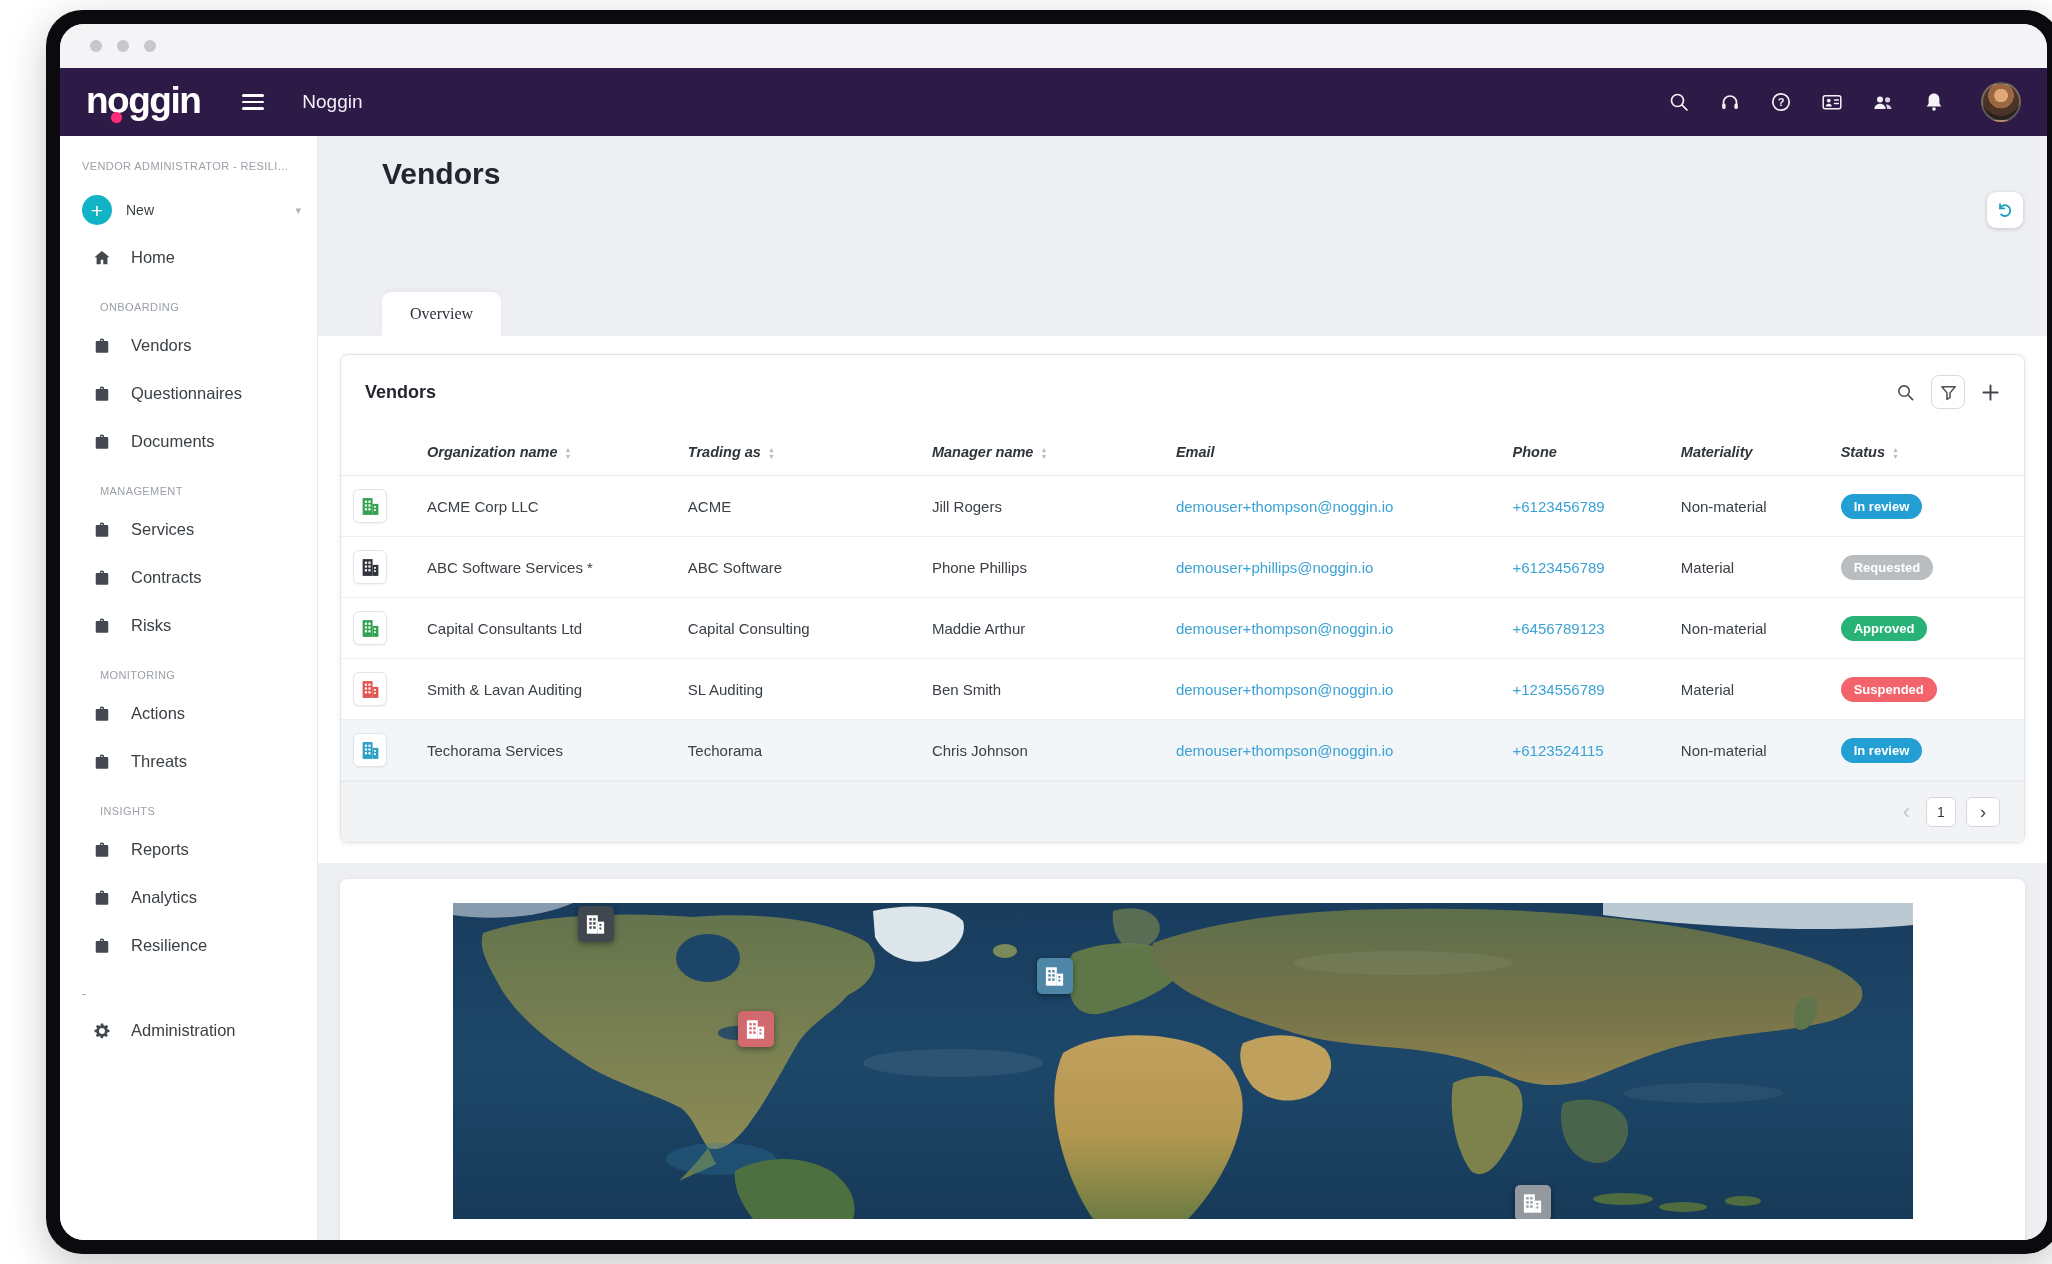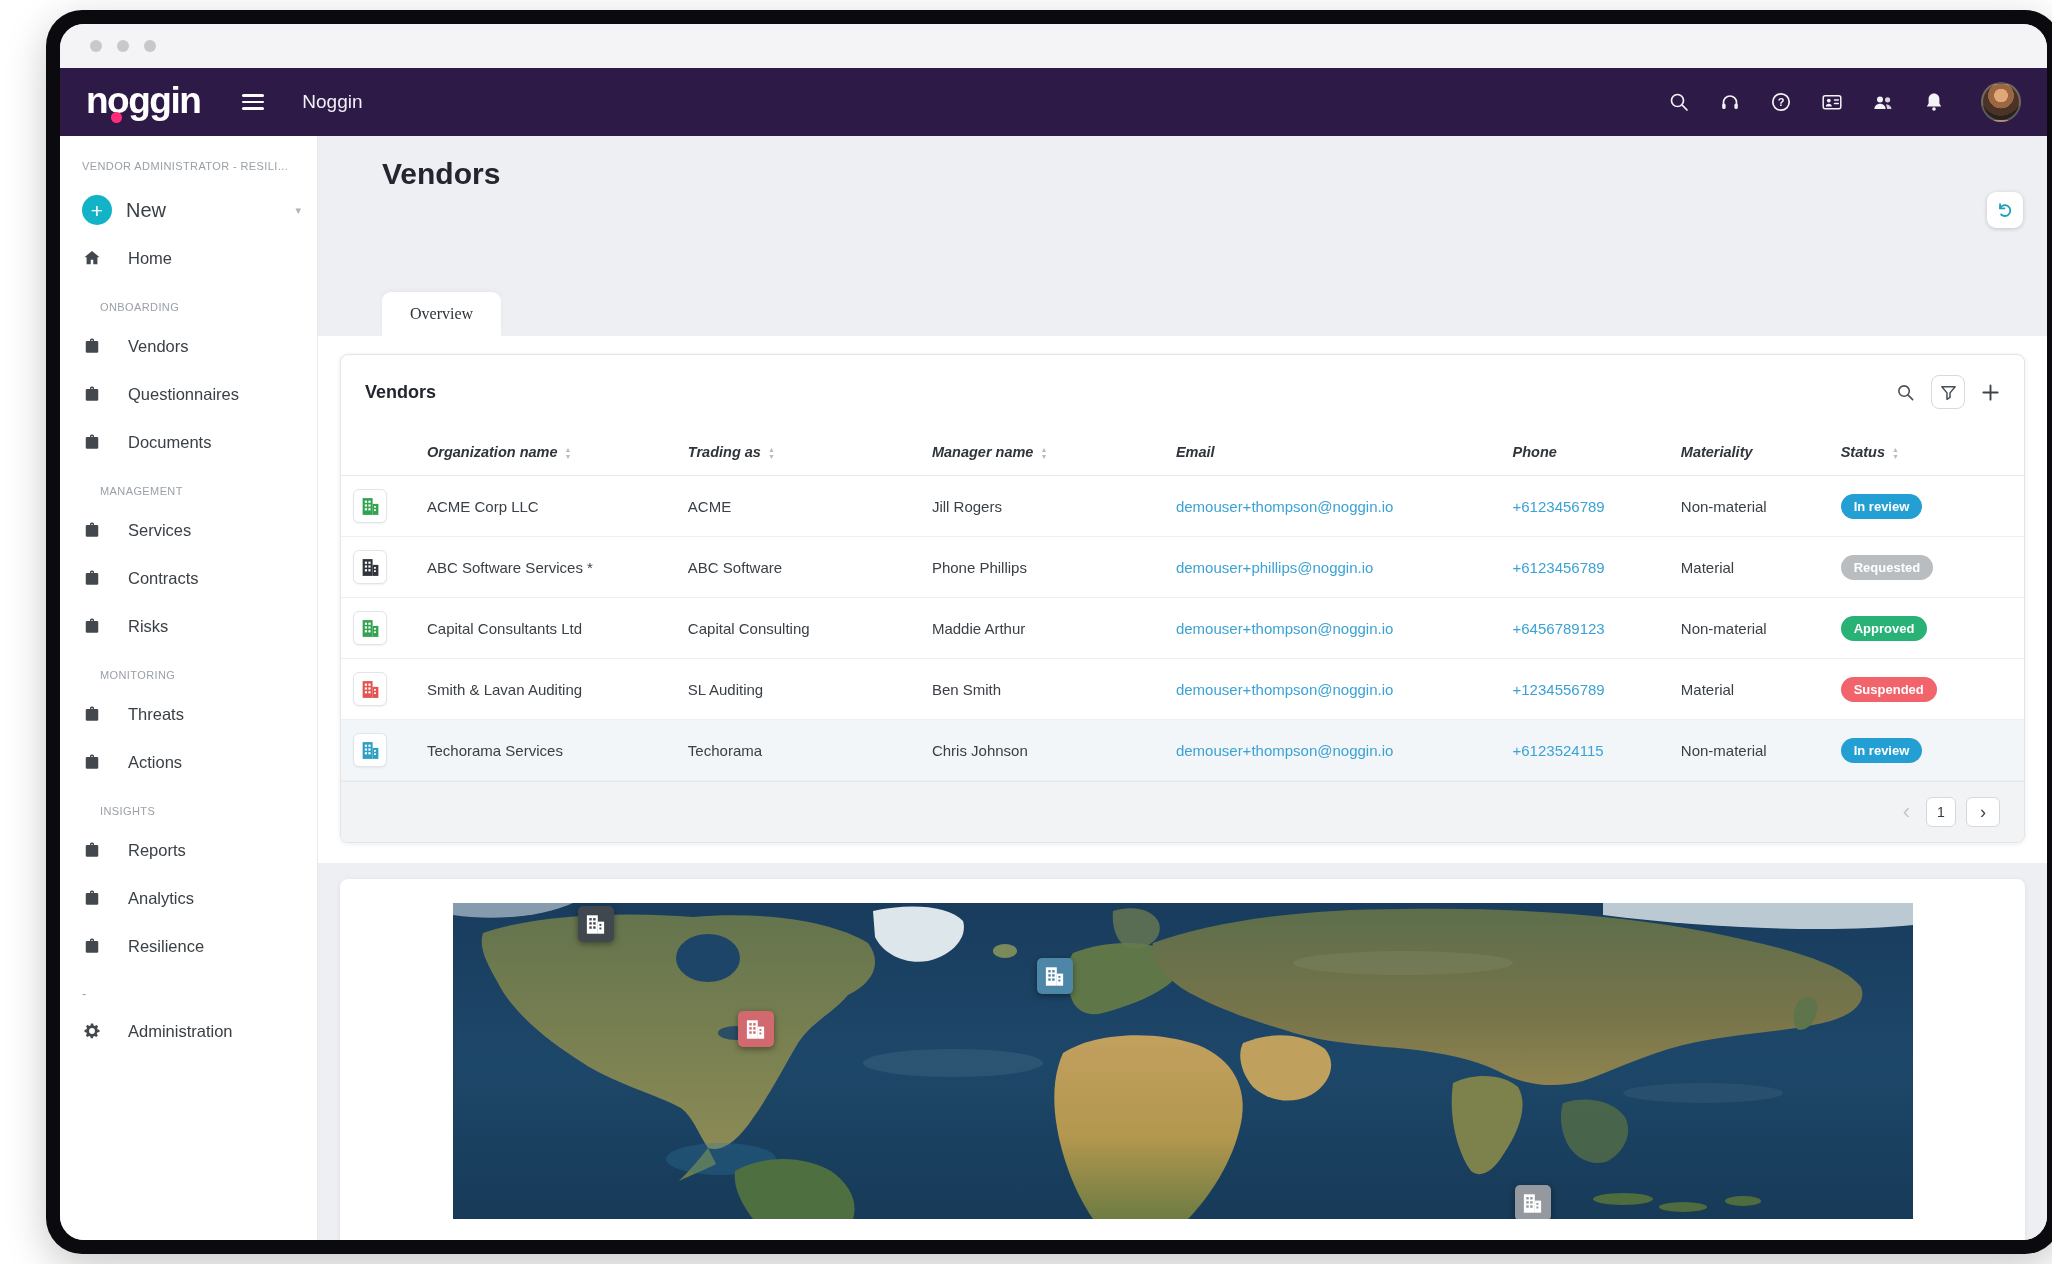--- a/index.html
+++ b/index.html
@@ -30,23 +30,23 @@
     border:2px solid rgba(255,255,255,.25); }
 
   
   .app { flex:1; display:flex; min-height:0; }
 
   
   .sidebar { width:258px; flex:none; background:#fff; border-right:1px solid #e7e9ed; padding-top:18px; overflow:hidden; }
   .role-label { font-size:11px; letter-spacing:.4px; color:#9aa0a6; padding:6px 22px 14px; white-space:nowrap; }
   .new-row { display:flex; align-items:center; gap:14px; padding:9px 16px 9px 22px; cursor:pointer; }
   .new-circle { width:30px; height:30px; border-radius:50%; background:#12b3c7; color:#fff; display:flex; align-items:center; justify-content:center; font-size:21px; font-weight:400; line-height:1; }
-  .new-label { font-size:20px; color:#3b4045; }
+  .new-label { font-size:14px; color:#3b4045; }
   .new-caret { margin-left:auto; color:#aeb3b9; font-size:11px; }
-  .side-item { display:flex; align-items:center; gap:26px; padding:14px 22px; font-size:16.5px; color:#3b4045; cursor:pointer; }
+  .side-item { display:flex; gap:19px; padding:14px 32px; font-size:16.5px; color:#3b4045; cursor:pointer; }
   .side-item svg { width:20px; height:20px; color:#43484e; flex:none; }
   .section-label { font-size:11px; letter-spacing:.4px; color:#9aa0a6; padding:19px 40px 9px; }
   .side-divider { font-size:13px; color:#9aa0a6; padding:16px 22px 6px; }
 
   
   .main { flex:1; background:#edeff3; display:flex; flex-direction:column; position:relative; min-width:0; overflow:hidden; }
   .page-head { position:relative; padding:16px 26px 0 64px; flex:none; }
   .page-title { font-size:30px; font-weight:600; color:#23262e; line-height:44px; }
   .refresh-btn { position:absolute; right:24px; top:56px; width:36px; height:36px; background:#fff; border:none; border-radius:9px;
     box-shadow:0 1px 4px rgba(0,0,0,.18); display:flex; align-items:center; justify-content:center; cursor:pointer; }
@@ -248,27 +248,27 @@
               <use href="#briefcase"></use>
             </svg>
           <span>Risks</span>
         </div>
 
         <div class="section-label">MONITORING</div>
         <div class="side-item">
           <svg>
               <use href="#briefcase"></use>
             </svg>
+          <span>Actions</span>
+        </div>
+        <div class="side-item">
+          <svg>
+              <use href="#briefcase"></use>
+            </svg>
           <span>Threats</span>
-        </div>
-        <div class="side-item">
-          <svg>
-              <use href="#briefcase"></use>
-            </svg>
-          <span>Actions</span>
         </div>
 
         <div class="section-label">INSIGHTS</div>
         <div class="side-item">
           <svg>
               <use href="#briefcase"></use>
             </svg>
           <span>Reports</span>
         </div>
         <div class="side-item">

